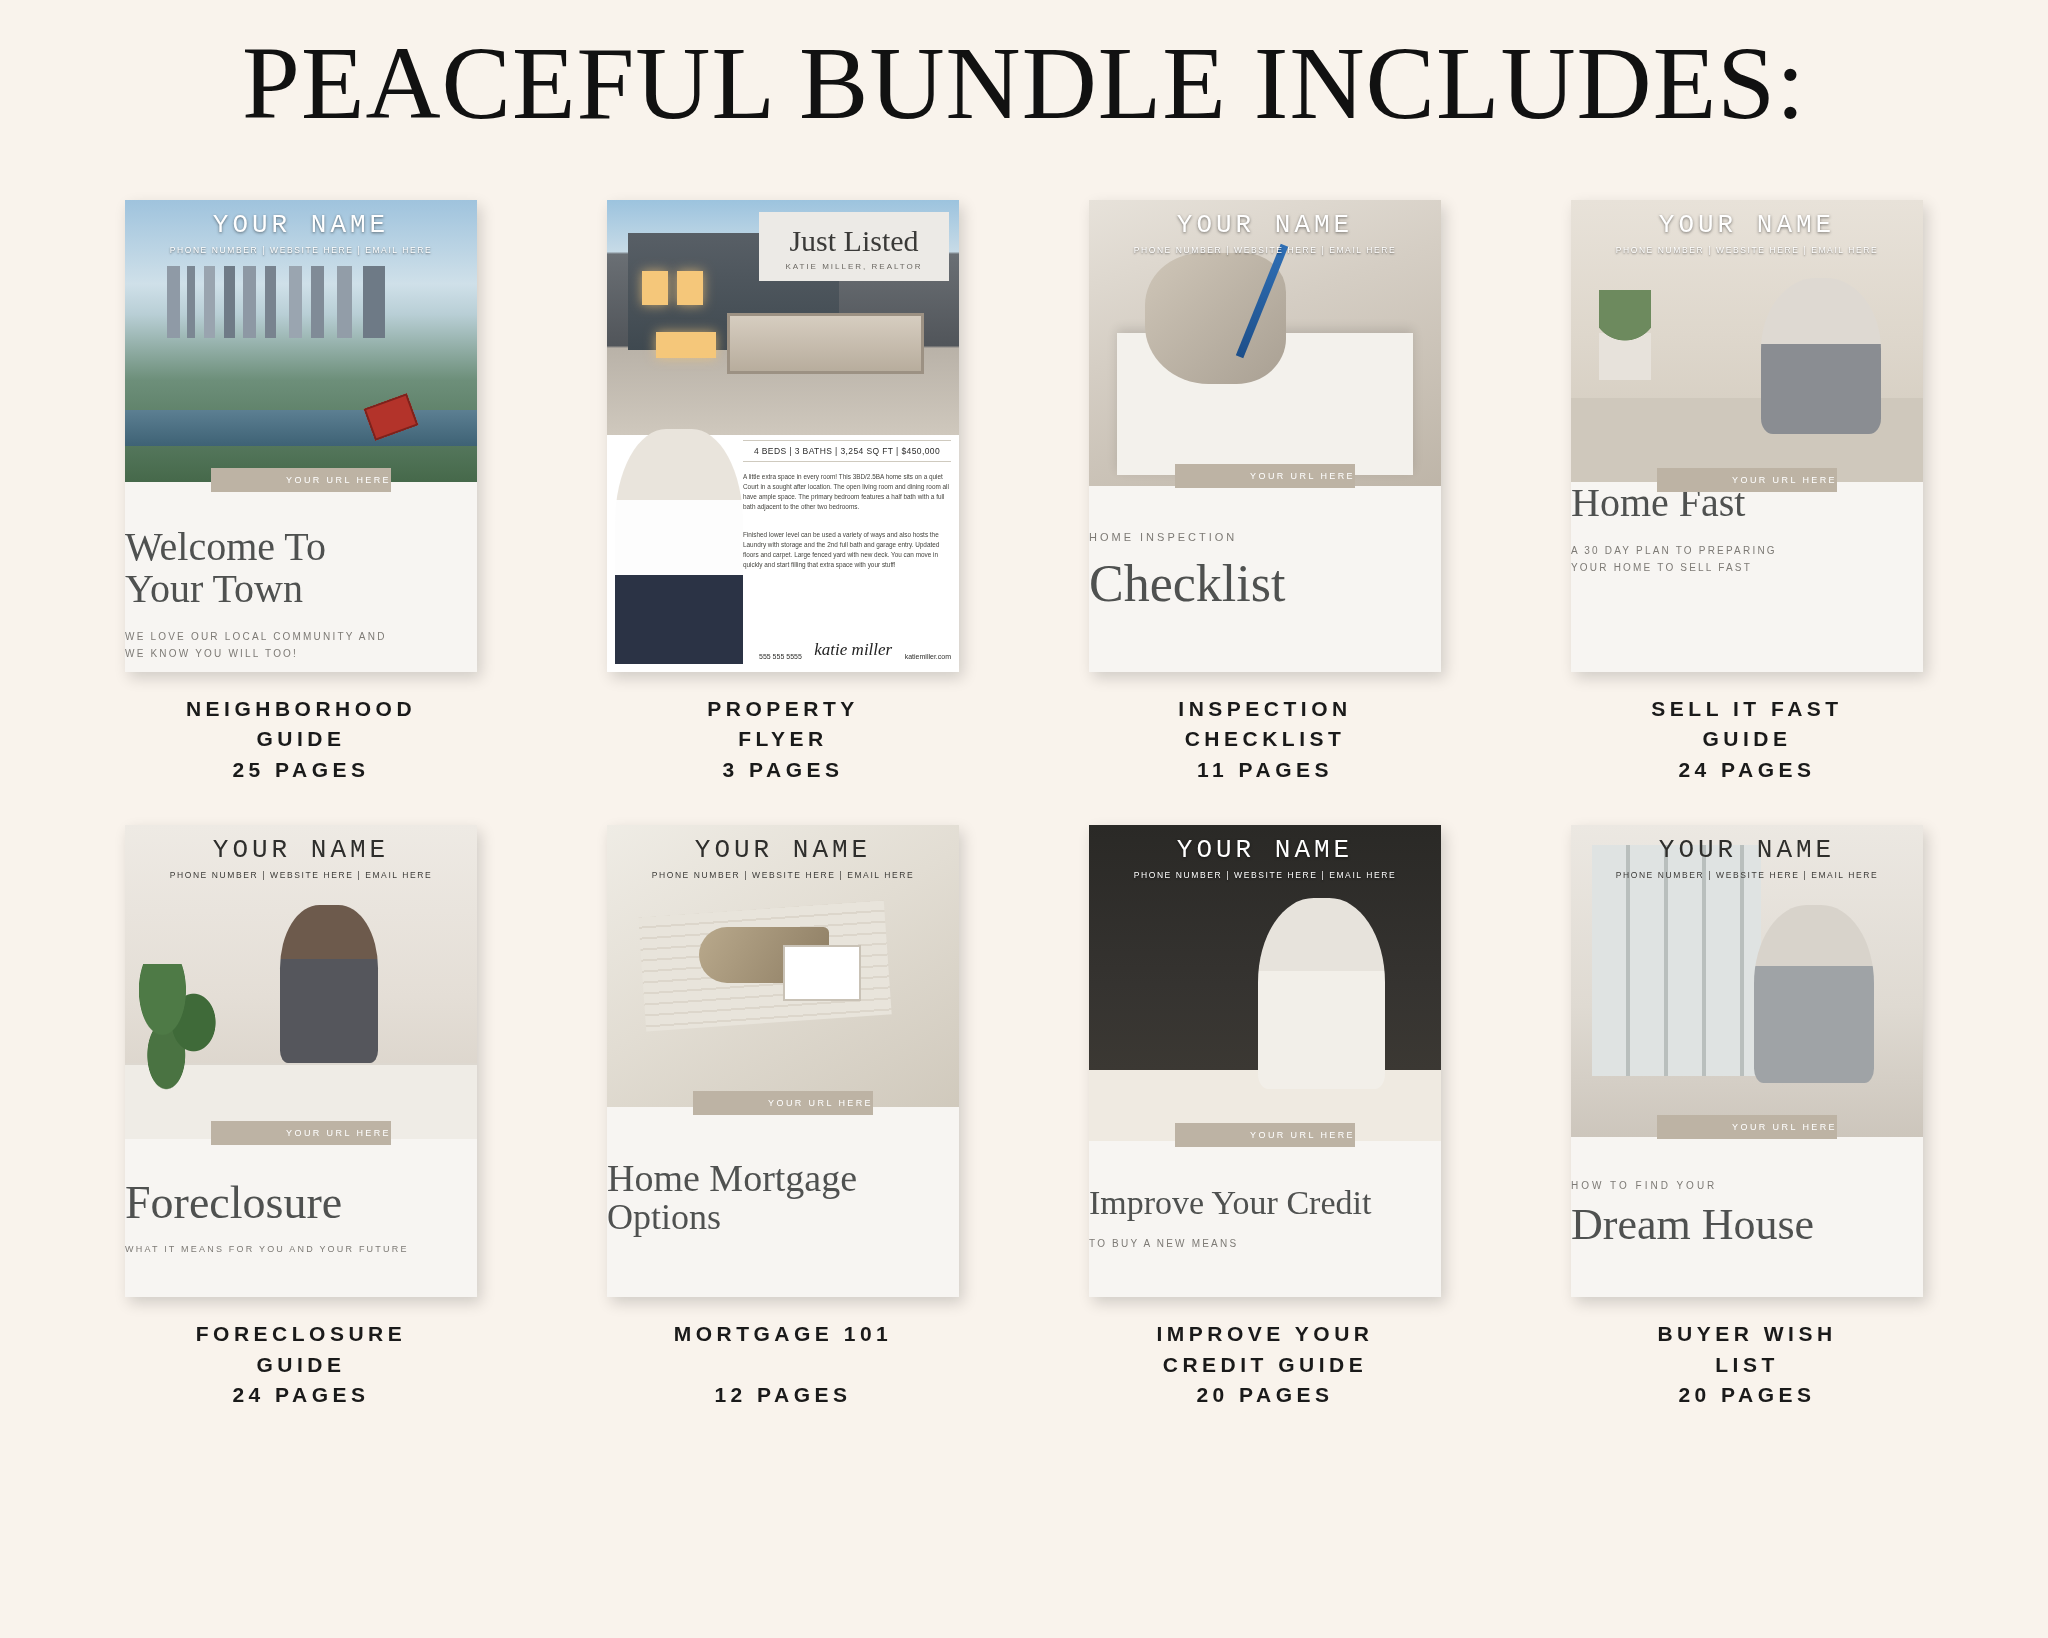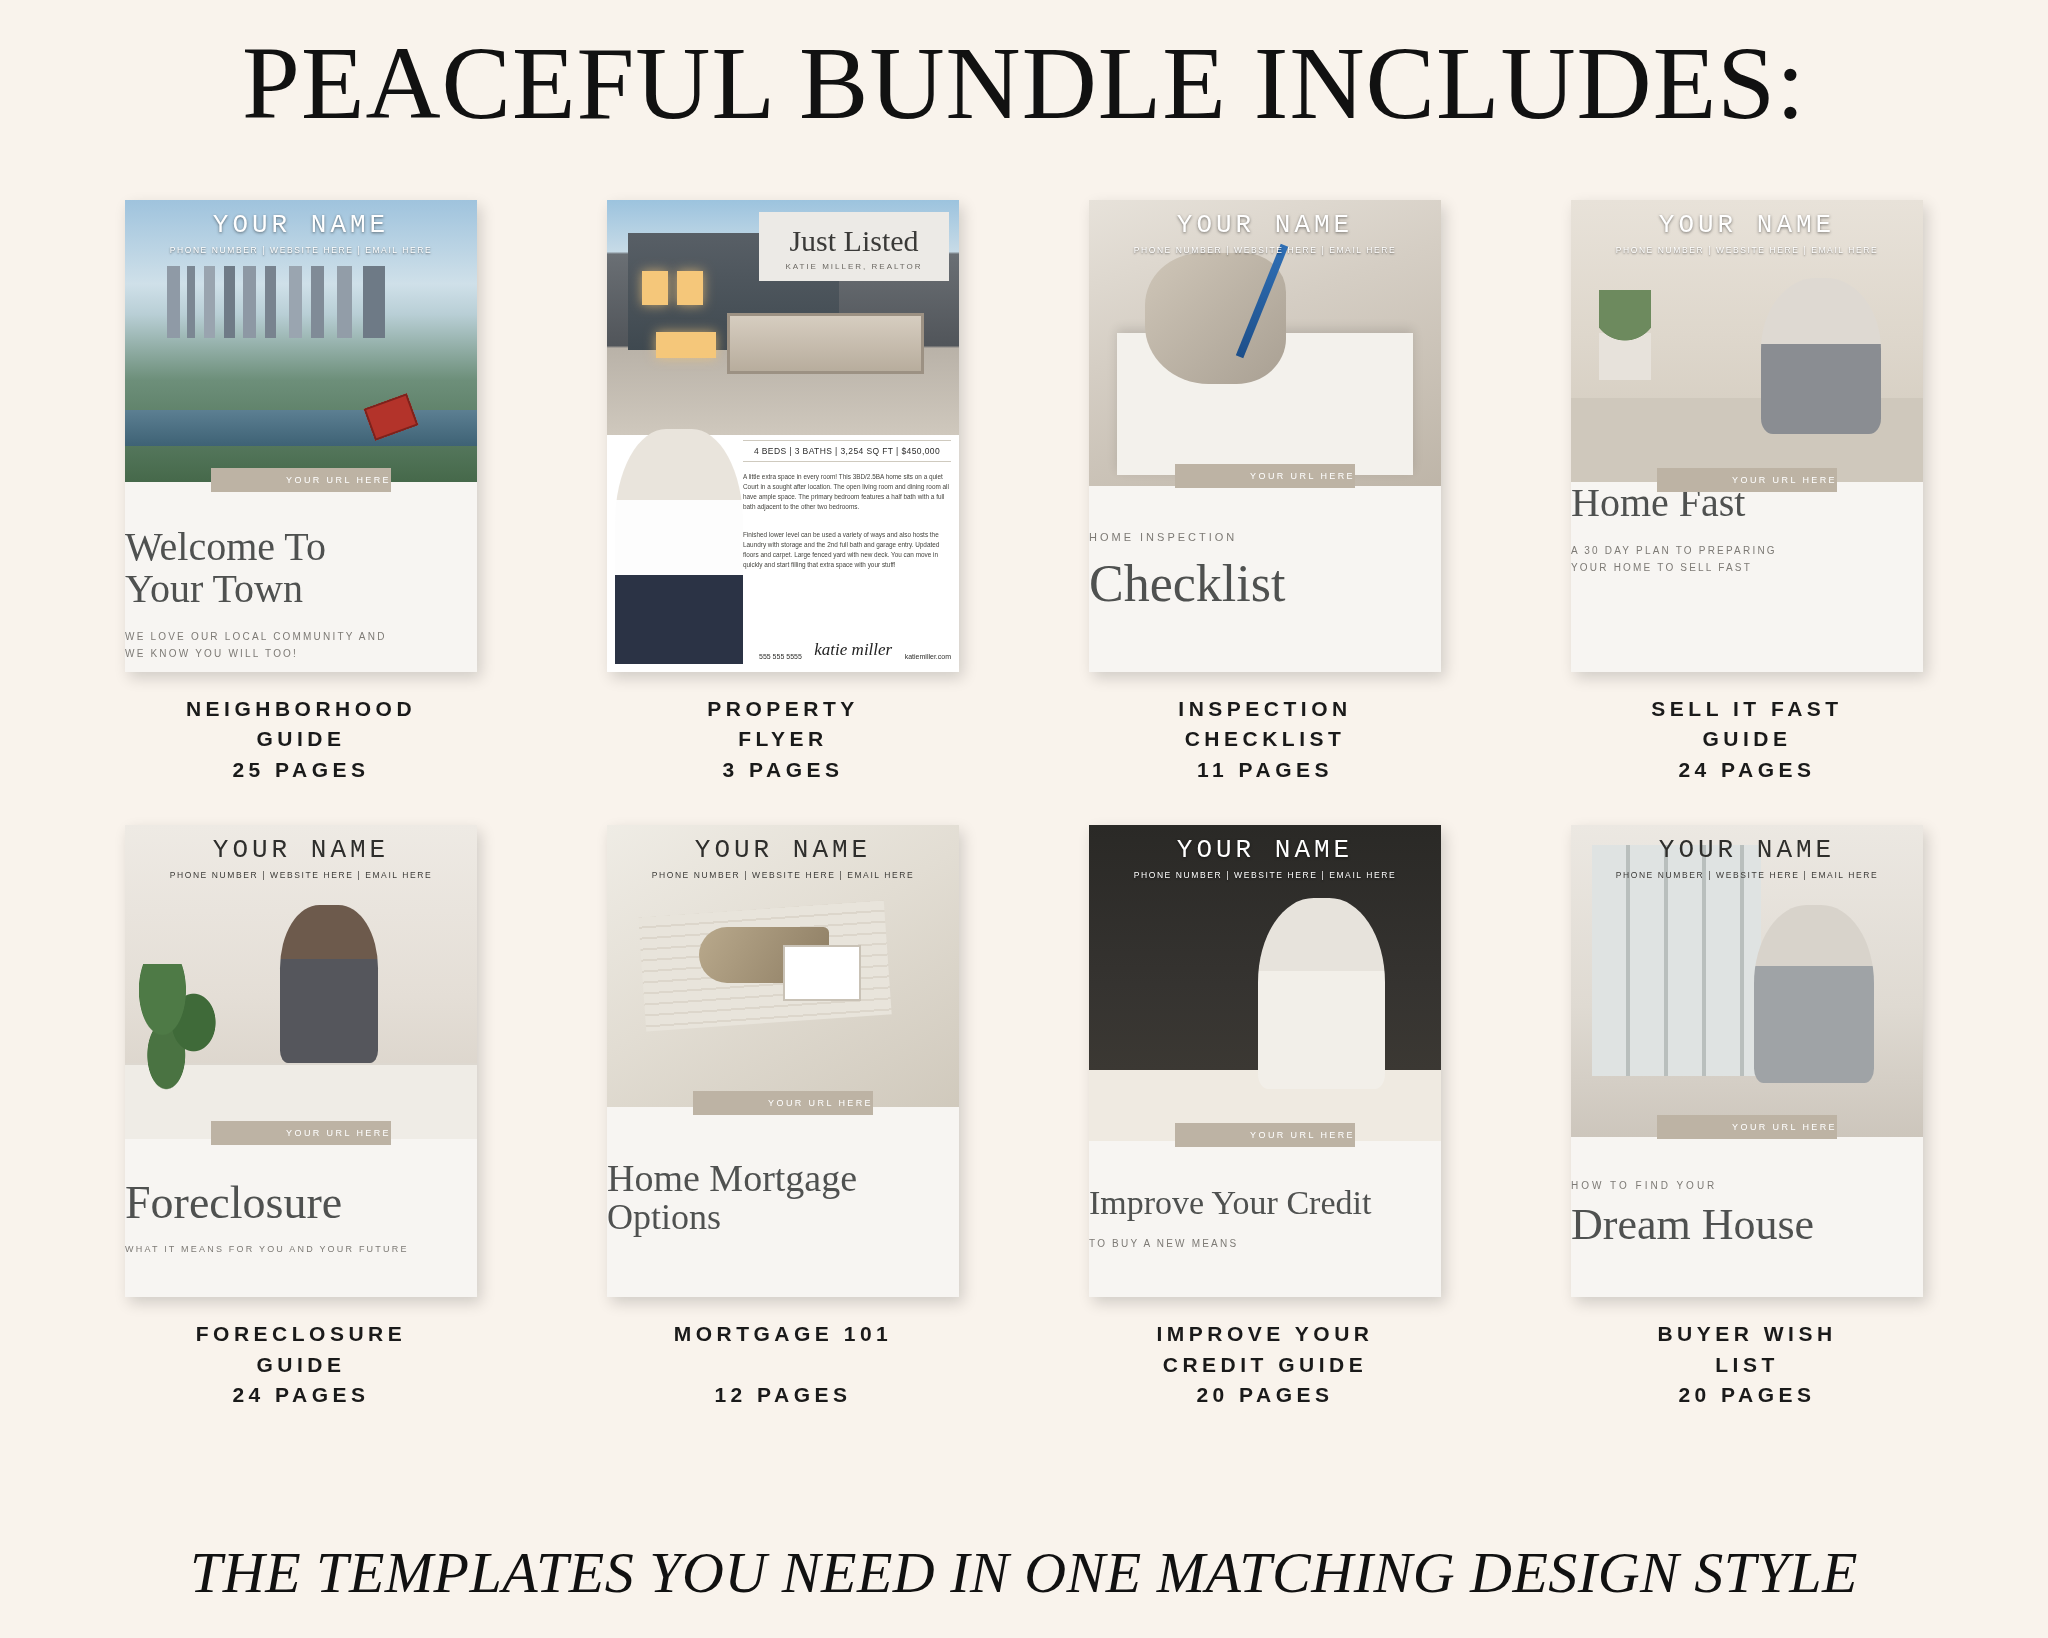--- a/index.html
+++ b/index.html
@@ -516,14 +516,13 @@
       </div>
       <div class="caption">
         <div>BUYER WISH</div>
         <div>LIST</div>
         <div class="pages">20 PAGES</div>
       </div>
     </div>
 
   </div>
 
-  <div class="footline">THE TEMPLATES YOU NEED IN ONE MATCHING DESIGN STYLE</div>
 </div>
 
 </body></html>

